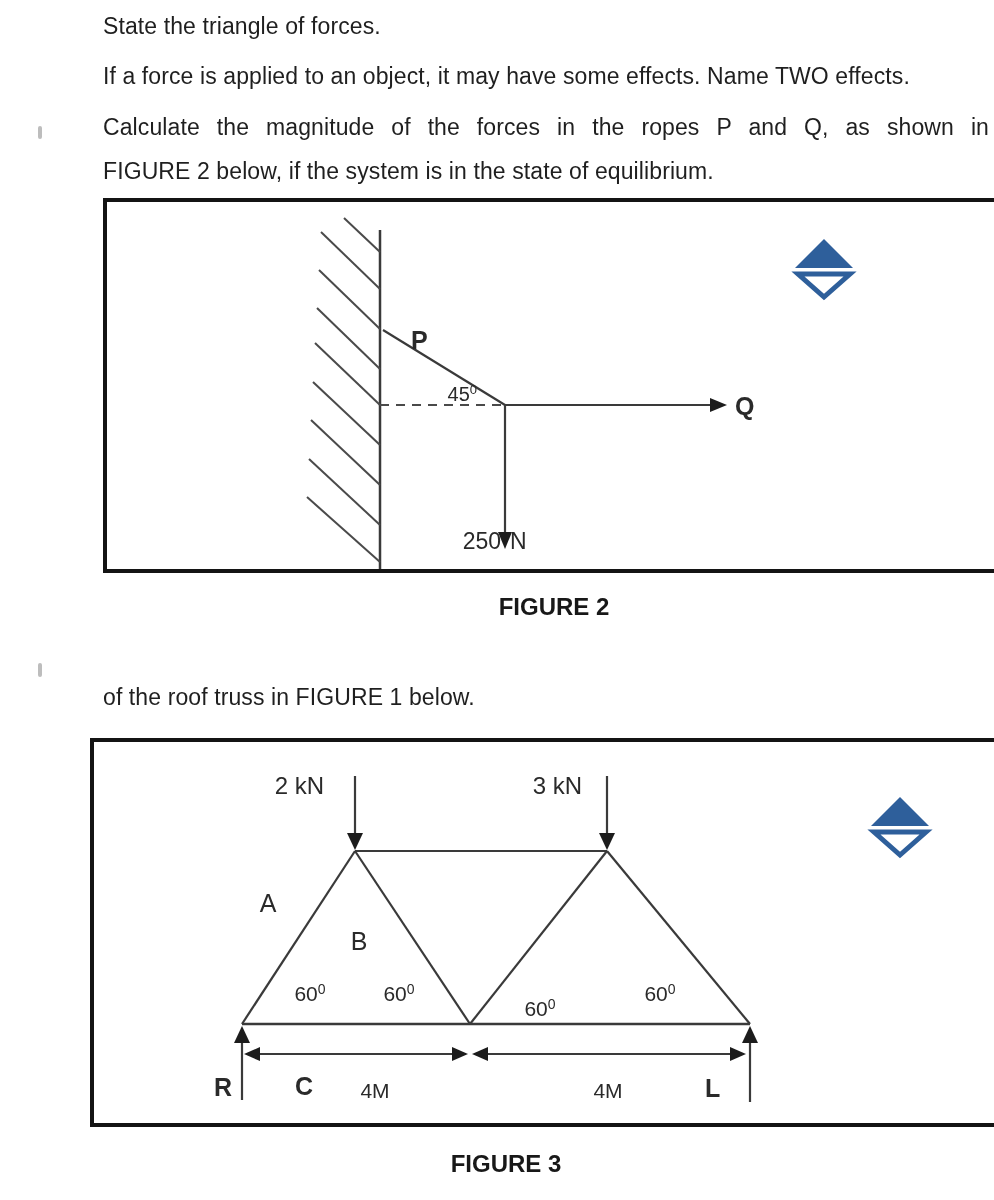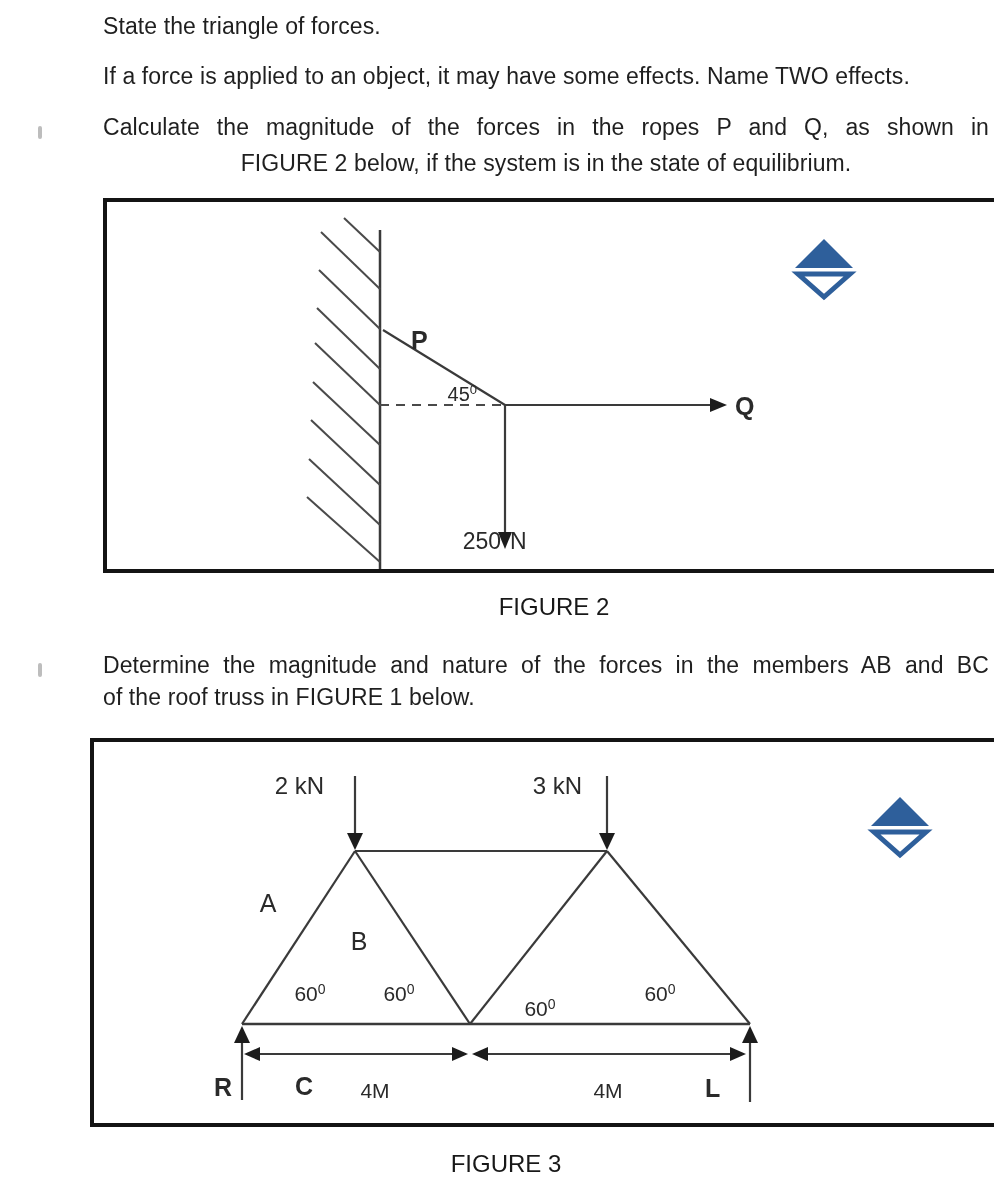--- a/index.html
+++ b/index.html
@@ -4,37 +4,36 @@
 <style>
   html,body{margin:0;padding:0;background:#ffffff;}
   #page{
     position:relative;width:994px;height:1200px;background:#ffffff;overflow:hidden;
     font-family:"Liberation Sans","DejaVu Sans",sans-serif;color:#1f1f1f;margin-left:38px;
   }
   .para{position:absolute;left:65px;width:886px;font-size:23px;line-height:30px;
     color:#1f1f1f;letter-spacing:0.1px;}
   .jline{text-align:justify;text-align-last:justify;}
   .figbox{position:absolute;border:4px solid #141414;background:#ffffff;box-sizing:border-box;}
-  .caption{position:absolute;font-size:24px;font-weight:normal;text-align:center;color:#181818;}
+  .caption{position:absolute;font-size:24px;font-weight:bold;text-align:center;color:#181818;}
   svg text{fill:#2a2a2a;}
   .edge-mark{position:absolute;left:0;width:4px;background:#bdbdbd;border-radius:2px;}
 </style>
 </head>
 <body>
 
 <div id="page">
 
   <div class="edge-mark" style="top:126px;height:13px;"></div>
   <div class="edge-mark" style="top:663px;height:14px;"></div>
 
   <div class="para" style="top:11px;">State the triangle of forces.</div>
   <div class="para" style="top:61px;">If a force is applied to an object, it may have some effects. Name TWO effects.</div>
   <div class="para jline" style="top:112px;">Calculate the magnitude of the forces in the ropes P and Q, as shown in</div>
-  <div class="para" style="top:148px;text-align:center;">FIGURE 2 below, if the system is in the state of equilibrium.</div>
-  <div class="para jline" style="top:650px;">Determine the magnitude and nature of the forces in the members AB and BC</div>
+  <div class="para" style="top:156px;">FIGURE 2 below, if the system is in the state of equilibrium.</div>
   <div class="para" style="top:682px;">of the roof truss in FIGURE 1 below.</div>
 
   <div class="figbox" style="left:65px;top:198px;width:910px;height:375px;">
     <svg width="902" height="367" viewBox="0 0 902 367">
 
       <line x1="273" y1="28" x2="273" y2="367" stroke="#3a3a3a" stroke-width="2.5"></line>
 
       <g stroke="#4a4a4a" stroke-width="2">
         <line x1="237" y1="16" x2="273" y2="50"></line>
         <line x1="214" y1="30" x2="273" y2="87"></line>

